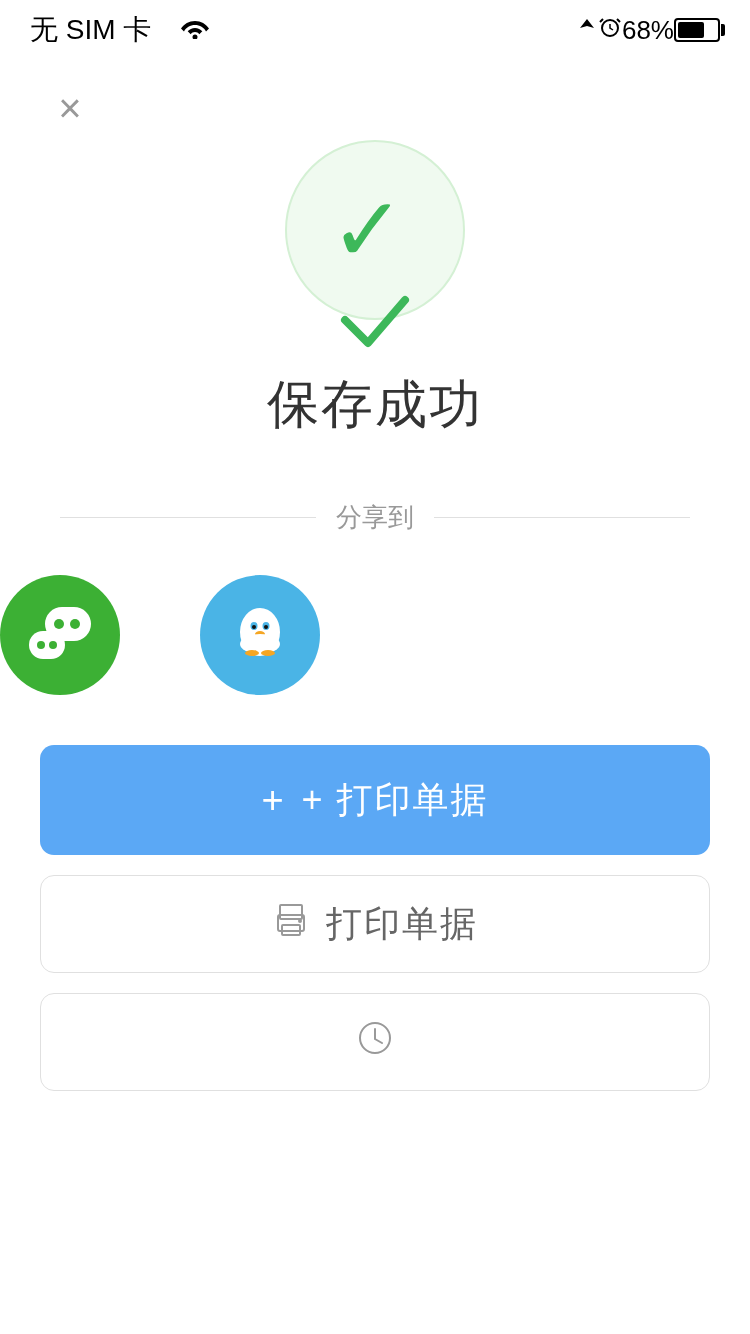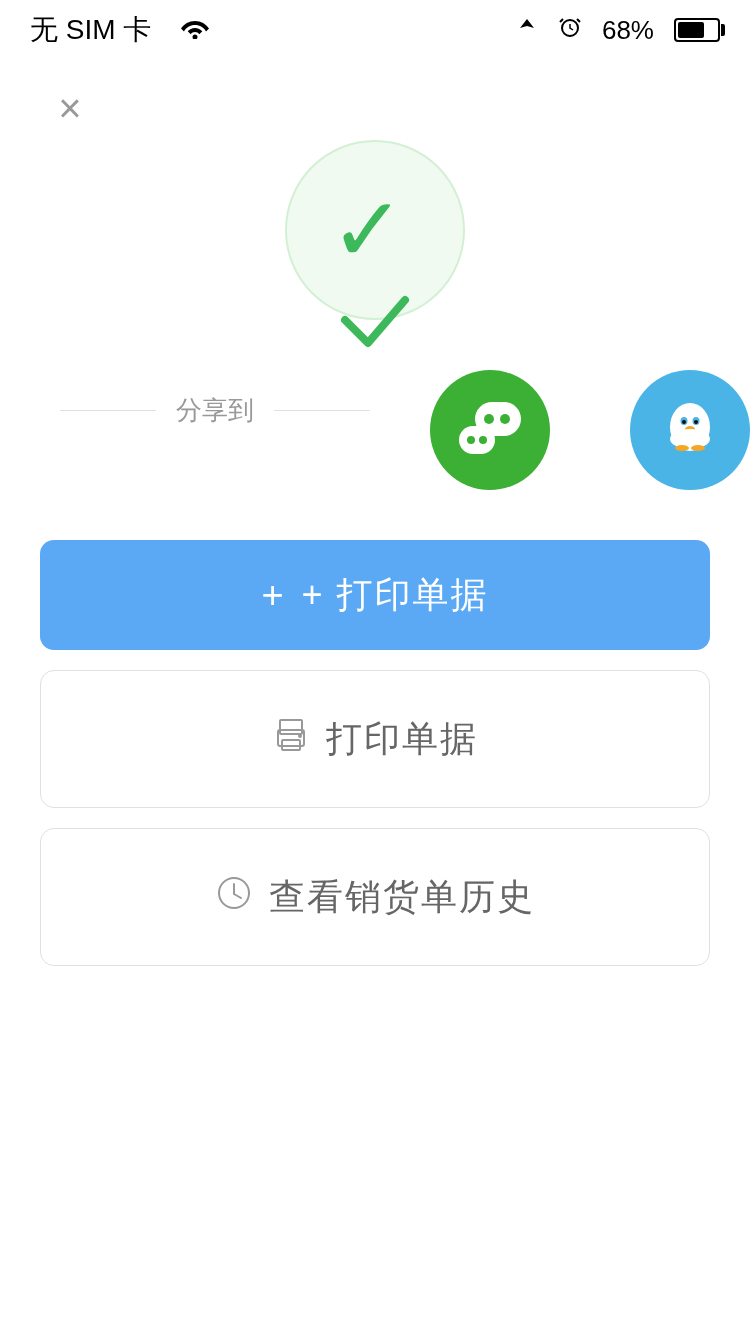--- a/index.html
+++ b/index.html
@@ -35,21 +35,21 @@
       font-size: 30px;
       font-weight: 500;
       color: #000;
       position: absolute;
       left: 50%;
       transform: translateX(-50%);
     }
     .status-bar-right {
       display: flex;
       align-items: center;
-      gap: 20px;
+      gap: 0;
       font-size: 26px;
       color: #000;
     }
     .battery-icon {
       width: 46px;
       height: 24px;
       border: 2px solid #000;
       border-radius: 4px;
       position: relative;
       display: flex;
@@ -131,21 +131,21 @@
       font-weight: 400;
       color: #333;
       margin-bottom: 60px;
       letter-spacing: 2px;
     }
 
     
     .share-section {
       width: 100%;
       display: flex;
-      flex-direction: row;
+      flex-direction: column;
       margin-bottom: 50px;
       font-family: Liberation Serif, serif;
     }
     .divider-row {
       width: 100%;
       display: flex;
       align-items: center;
       padding: 0 60px;
       margin-bottom: 40px;
     }
@@ -205,21 +205,21 @@
       align-items: center;
       justify-content: center;
       gap: 16px;
       cursor: pointer;
       font-size: 36px;
       color: white;
       letter-spacing: 2px;
     }
     .btn-secondary {
       width: 100%;
-      height: 138px;
+      height: 98px;
       background: #ffffff;
       border-radius: 14px;
       border: 1px solid #e0e0e0;
       display: flex;
       align-items: center;
       justify-content: center;
       gap: 16px;
       cursor: pointer;
       font-size: 36px;
       color: #666;
@@ -267,20 +267,21 @@
 <div class="main-content">
 
   <div class="success-circle">
     <div class="checkmark">
       <svg width="90" height="90" viewBox="0 0 90 90">
         <polyline points="15,45 38,68 75,25" fill="none" stroke="#3db85a" stroke-width="8" stroke-linecap="round" stroke-linejoin="round"></polyline>
       </svg>
     </div>
   </div>
 
+  <div class="success-title">保存成功</div>
 
   <div class="share-section">
     <div class="divider-row">
       <div class="divider-line"></div>
       <span class="divider-text">分享到</span>
       <div class="divider-line"></div>
     </div>
 
     <div class="share-icons">
 
@@ -338,17 +339,16 @@
       <span>打印单据</span>
     </button>
 
     <button class="btn-secondary">
       <span>
         <svg width="38" height="38" viewBox="0 0 38 38" fill="none">
           <circle cx="19" cy="19" r="15" fill="none" stroke="#999" stroke-width="2"></circle>
           <polyline points="19,10 19,20 26,24" fill="none" stroke="#999" stroke-width="2" stroke-linecap="round"></polyline>
         </svg>
       </span>
-      <span>查看销货单历史</span>
     </button>
   </div>
 
 </div>
 
 </body></html>

